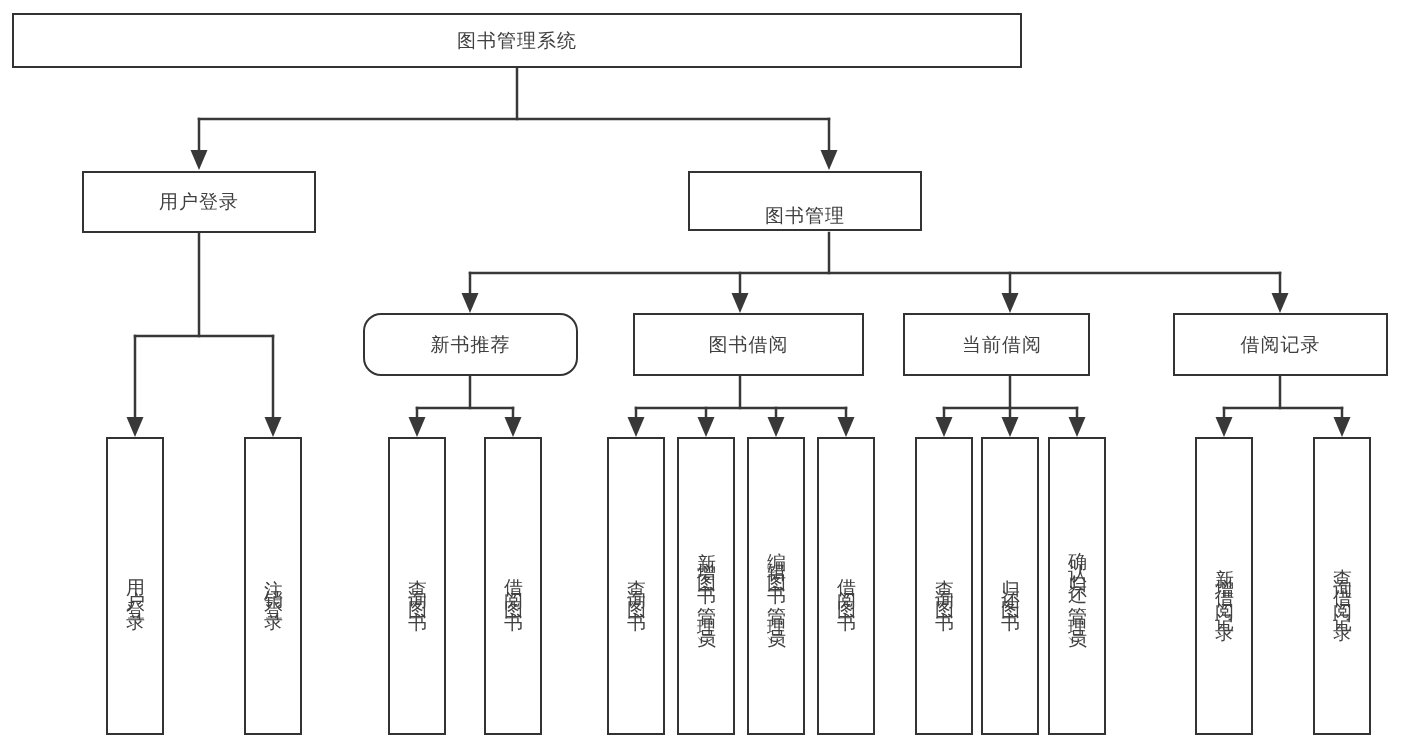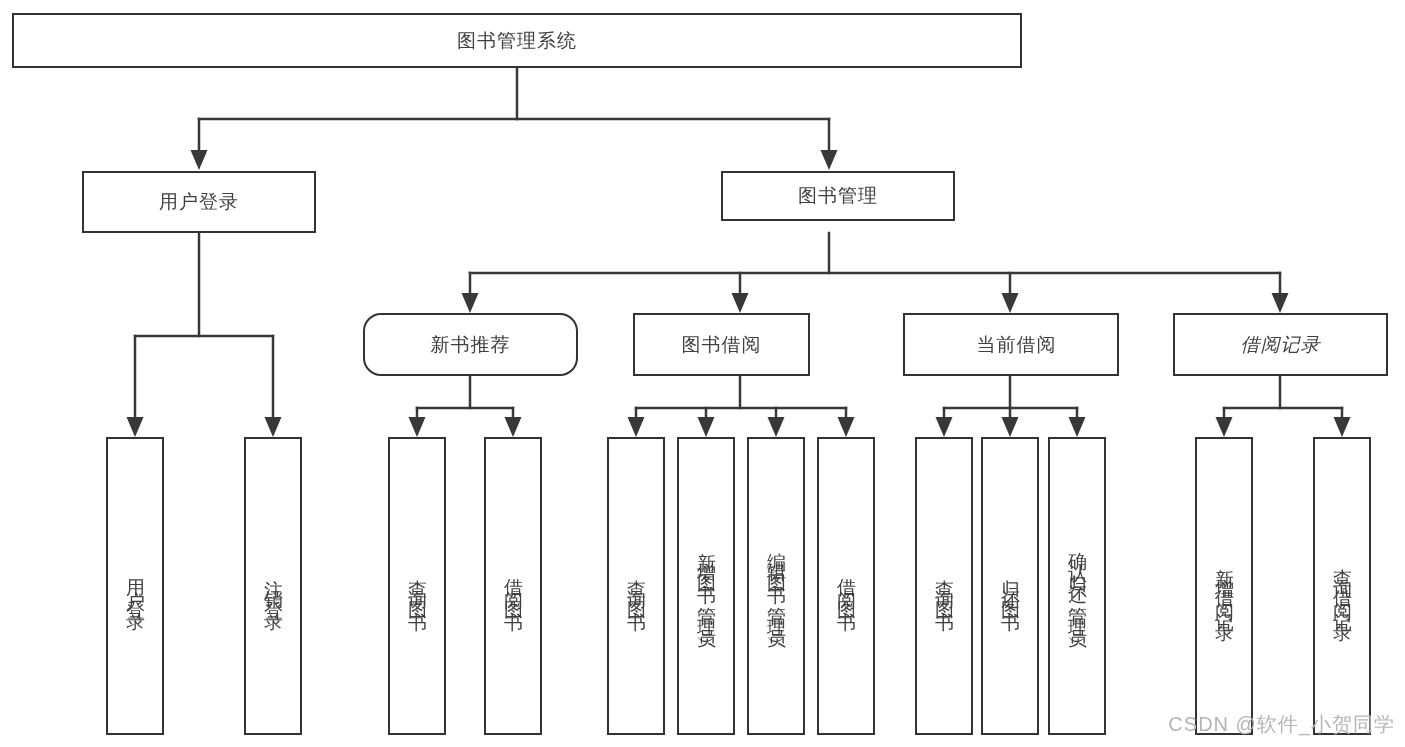--- a/index.html
+++ b/index.html
@@ -127,34 +127,34 @@
     </g>
   </svg>
 
   <div class="node" style="left:12px; top:13px; width:1010px; height:55px;">
     <span>图书管理系统</span>
   </div>
 
   <div class="node" style="left:82px; top:171px; width:234px; height:62px;">
     <span>用户登录</span>
   </div>
-  <div class="node" style="left:721px; top:171px; width:234px; height:50px;">
+  <div class="node" style="left:688px; top:171px; width:234px; height:60px;align-items:flex-end;">
     <span>图书管理</span>
   </div>
 
   <div class="node" style="left:363px; top:313px; width:215px; height:63px;border-radius:18px;">
     <span>新书推荐</span>
   </div>
-  <div class="node" style="left:633px; top:313px; width:177px; height:63px;">
+  <div class="node" style="left:633px; top:313px; width:231px; height:63px;">
     <span>图书借阅</span>
   </div>
-  <div class="node" style="left:903px; top:313px; width:216px; height:63px;padding-left:11px;">
+  <div class="node" style="left:903px; top:313px; width:187px; height:63px;padding-left:11px;">
     <span>当前借阅</span>
   </div>
-  <div class="node" style="left:1173px; top:313px; width:215px; height:63px;font-style:italic;">
+  <div class="node" style="left:1173px; top:313px; width:215px; height:63px;">
     <span>借阅记录</span>
   </div>
 
   <div class="node leaf" style="left:106px; top:437px; width:58px; height:298px;">
     <span>用户登录</span>
   </div>
   <div class="node leaf" style="left:244px; top:437px; width:58px; height:298px;">
     <span>注销登录</span>
   </div>
 
@@ -188,15 +188,14 @@
     <span>确认归还（管理员）</span>
   </div>
 
   <div class="node leaf" style="left:1195px; top:437px; width:58px; height:298px;">
     <span>新增借阅记录</span>
   </div>
   <div class="node leaf" style="left:1313px; top:437px; width:58px; height:298px;">
     <span>查询借阅记录</span>
   </div>
 
-  <div class="watermark">CSDN @软件_小贺同学</div>
 
 </div>
 
 </body></html>

